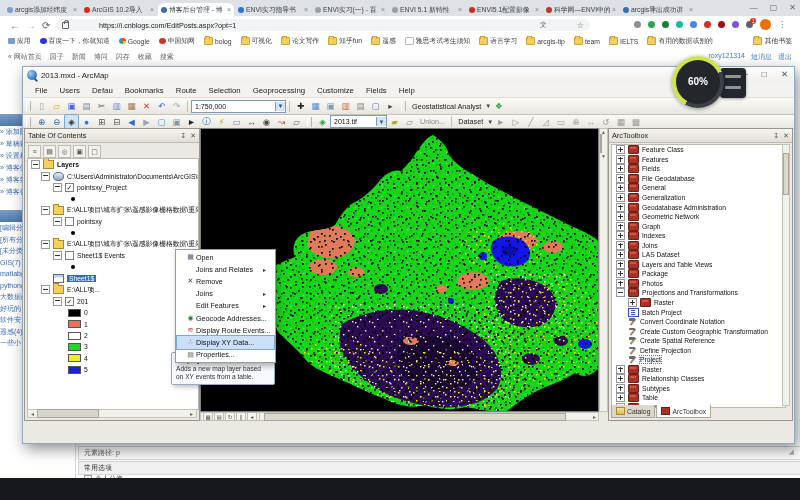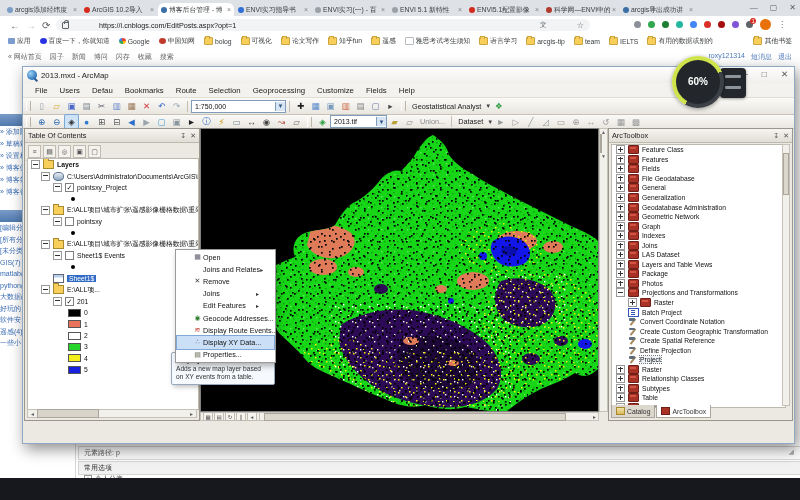--- a/index.html
+++ b/index.html
@@ -182,21 +182,21 @@
   .btic.cat{background:linear-gradient(#f3e3a9,#d9b95c);border:1px solid #a98a2f;}
   .btic.tbx{background:#a93226;border:1px solid #6e1f17;}
 
   
   #statusbar{left:0;top:356px;width:100%;height:19px;background:#ece9e2;border-top:1px solid #fff;box-shadow:inset 0 1px 0 #fff;}
   #coords{position:absolute;right:40px;top:4px;font-size:7.3px;color:#222;}
 
   
   #ctxmenu{left:175px;top:249px;width:97px;z-index:60;background:#fff;border:1px solid #9a9a9a;
            box-shadow:2px 3px 6px rgba(0,0,0,.3);padding:1px;}
-  .mi{display:flex;align-items:center;height:12.2px;padding:0 15px;}
+  .mi{display:flex;align-items:center;height:12.2px;padding:0 8px;}
   .mi .mic{width:11px;font-size:7px;text-align:center;flex:0 0 11px;}
   .mi .ml{font-size:7.2px;color:#111;flex:1;white-space:nowrap;}
   .mi .mar{font-size:6px;color:#333;}
   .mi[data-state="highlight"]{background:#cbe0f7;outline:1px solid #7da8d8;}
   #tooltip{left:171px;top:352px;width:94px;z-index:55;background:#f6f9fd;border:1px solid #98a8bc;
            border-radius:2px;box-shadow:2px 2px 5px rgba(0,0,0,.25);padding:3px 4px;}
   #tooltip .tt{font-size:7px;font-weight:bold;color:#222;margin-bottom:2px;}
   #tooltip .tb{font-size:6.6px;color:#333;line-height:1.25;}
 
   

